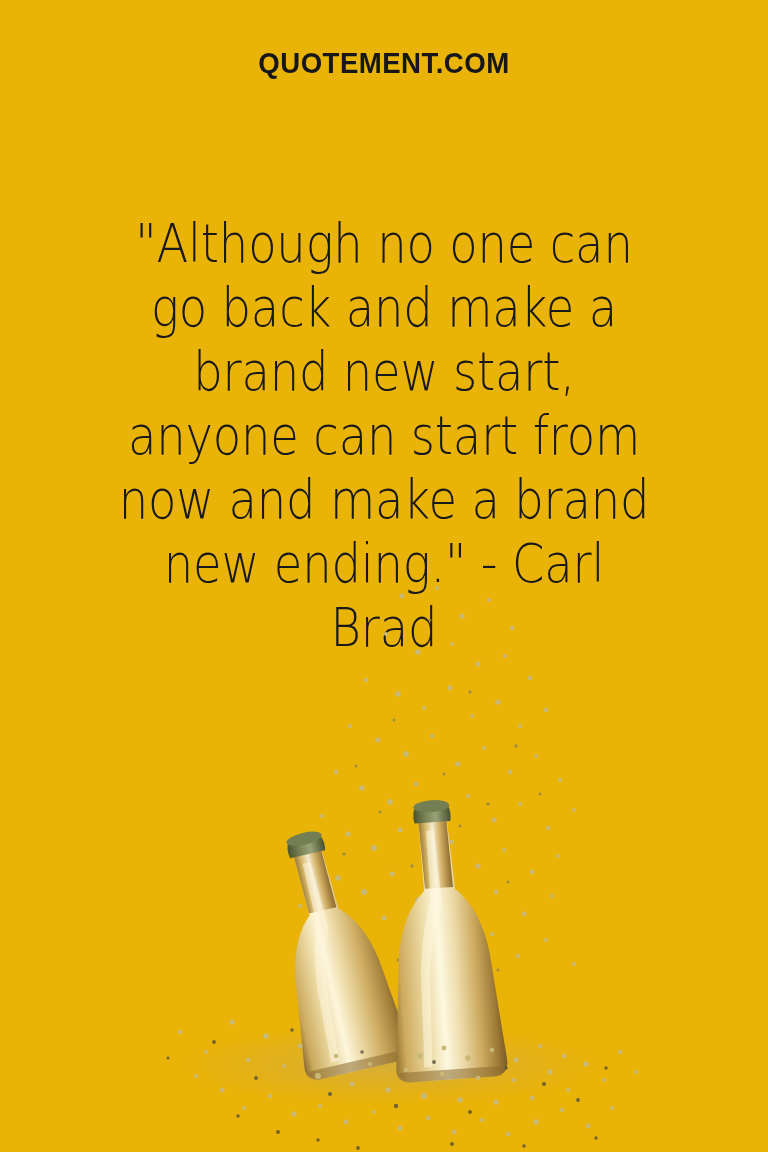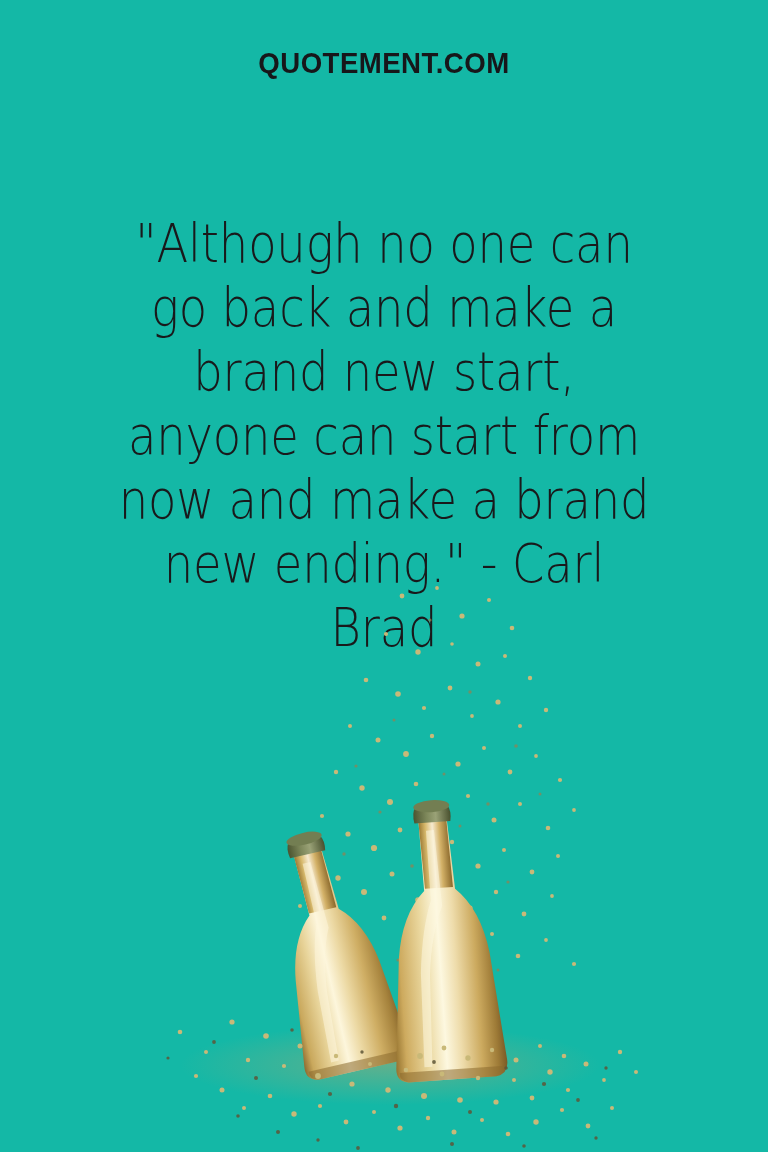--- a/index.html
+++ b/index.html
@@ -67,21 +67,21 @@
   }
   #illustration svg {
     display: block;
     width: 768px;
     height: 592px;
   }
 </style>
 </head>
 <body>
 
-<div id="poster" style="background: #14b8a6;">
+<div id="poster" style="background: #eab308;">
 
   <div id="brand">QUOTEMENT.COM</div>
 
   <div id="quote-block">
     <div class="quote-line">"Although no one can</div>
     <div class="quote-line">go back and make a</div>
     <div class="quote-line">brand new start,</div>
     <div class="quote-line">anyone can start from</div>
     <div class="quote-line">now and make a brand</div>
     <div class="quote-line">new ending." - Carl</div>

